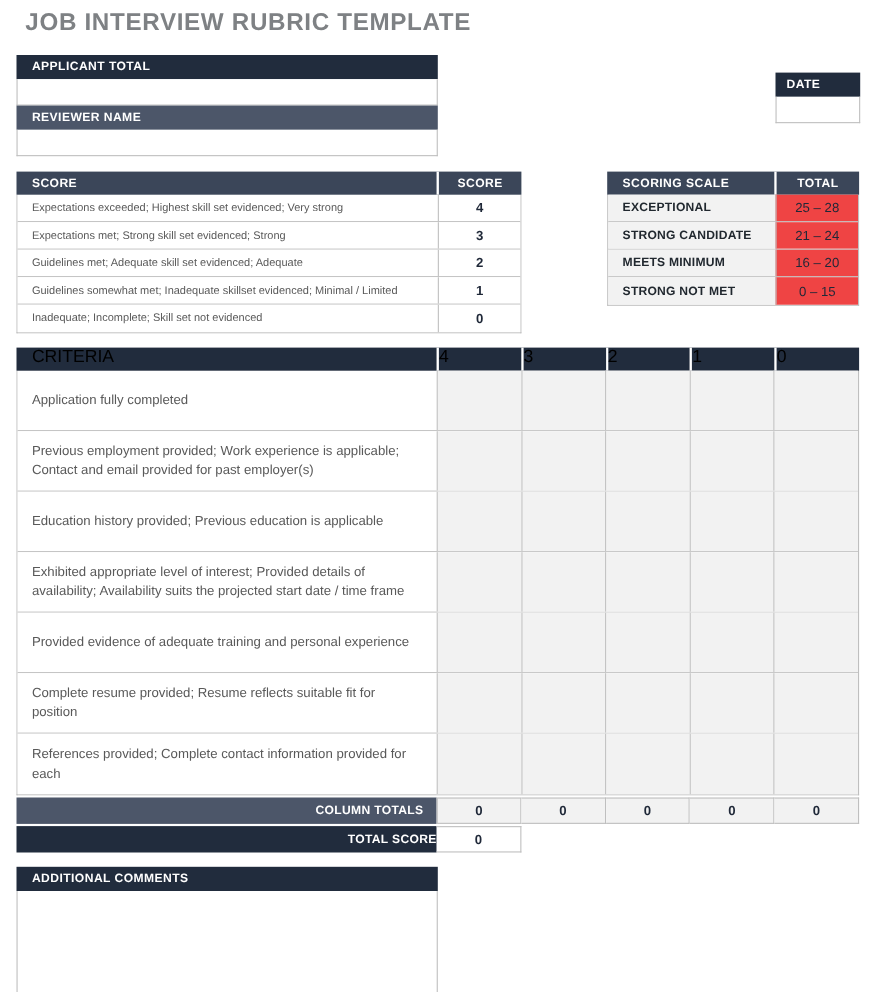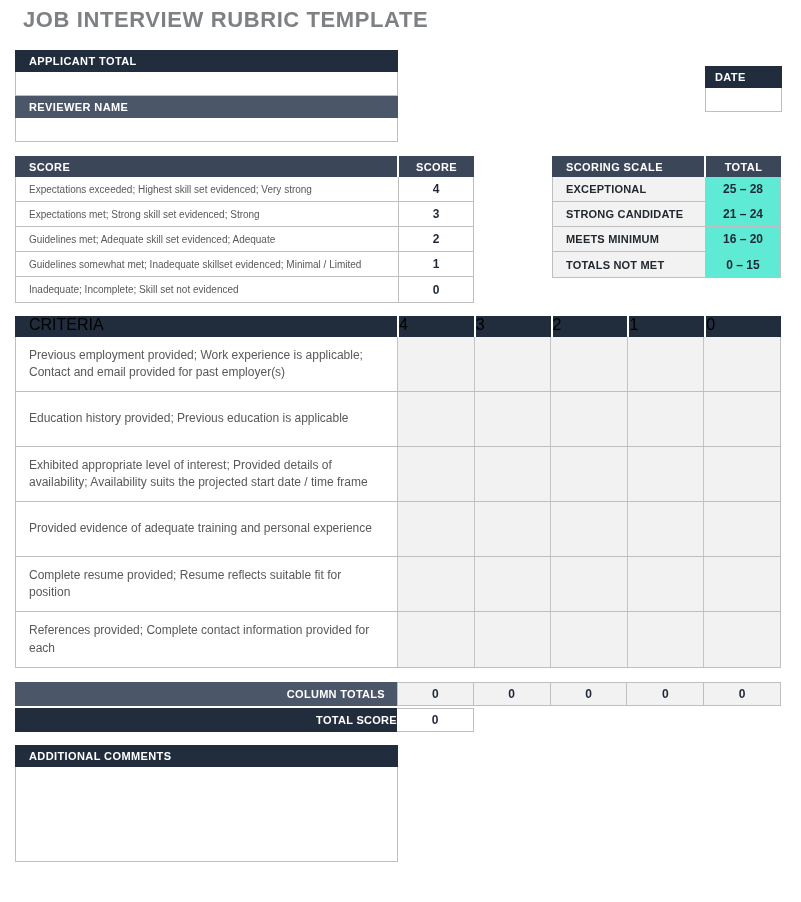--- a/index.html
+++ b/index.html
@@ -64,41 +64,41 @@
     font-size:12px; font-weight:bold; color:#1f2838;
   }
 
   .s-row { display:flex; height:25px; border-bottom:1px solid #bfbfbf; align-items:stretch; }
   .s-row:last-child { border-bottom:none; }
   .s-label {
     width:152px; padding-left:13px; display:flex; align-items:center;
     background:#f2f2f2; font-size:11px; font-weight:bold; color:#21282f; letter-spacing:0.2px;
   }
   .s-total {
-    flex:1; border-left:1px solid #bfbfbf; background:#5eead4;
-    display:flex; align-items:center; justify-content:center;
-    font-size:12px; font-weight:bold; color:#1f2838;
+    flex:1; border-left:1px solid #bfbfbf; background:#ef4444;
+    display:flex; align-items:center; justify-content:center;
+    font-size:12px; font-weight:normal; color:#1f2838;
   }
 
   
   .criteria { margin-top:13px; }
   .c-grid { display:grid; grid-template-columns:382px repeat(5, 1fr); }
   .c-header { height:21px; }
   .c-header .hcell { background:#212c3d; }
   .c-body { border:1px solid #bfbfbf; border-top:none; }
   .c-row { display:grid; grid-template-columns:381px repeat(5, 1fr); height:55px; border-bottom:1px solid #bfbfbf; background:#fff; }
   .c-row:last-child { border-bottom:none; }
   .c-desc {
     display:flex; align-items:center; padding:0 16px 0 13px;
     font-size:12px; color:#595959; line-height:1.45;
   }
   .c-cell { background:#f2f2f2; border-left:1px solid #c4c4c4; }
 
   
-  .totals-row { margin-top:14px; height:24px;border-radius:12px; }
+  .totals-row { margin-top:2px; height:24px;border-radius:12px; }
   .totals-bar {
     background:#4c5669; color:#fff; font-size:11px; font-weight:bold; letter-spacing:0.3px;
     display:flex; align-items:center; justify-content:flex-end; padding-right:12px;
   }
   .totals-cell {
     background:#f2f2f2; border:1px solid #bfbfbf; border-left:none;
     display:flex; align-items:center; justify-content:center;
     font-size:12px; font-weight:bold; color:#1f2838;
   }
   .totals-cell.first { border-left:1px solid #bfbfbf; }
@@ -188,38 +188,46 @@
           </div>
           <div class="s-row">
             <div class="s-label">STRONG CANDIDATE</div>
             <div class="s-total">21 – 24</div>
           </div>
           <div class="s-row">
             <div class="s-label">MEETS MINIMUM</div>
             <div class="s-total">16 – 20</div>
           </div>
           <div class="s-row">
-            <div class="s-label">TOTALS NOT MET</div>
+            <div class="s-label">STRONG NOT MET</div>
             <div class="s-total">0 – 15</div>
           </div>
         </div>
       </div>
     </div>
 
     <div class="criteria">
       <div class="c-grid c-header">
         <div class="hcell left">CRITERIA</div>
         <div class="hcell center sep">4</div>
         <div class="hcell center sep">3</div>
         <div class="hcell center sep">2</div>
         <div class="hcell center sep">1</div>
         <div class="hcell center sep">0</div>
       </div>
       <div class="c-body">
         <div class="c-row">
+          <div class="c-desc">Application fully completed</div>
+          <div class="c-cell"></div>
+          <div class="c-cell"></div>
+          <div class="c-cell"></div>
+          <div class="c-cell"></div>
+          <div class="c-cell"></div>
+        </div>
+        <div class="c-row">
           <div class="c-desc">Previous employment provided; Work experience is applicable; Contact and email provided for past employer(s)</div>
           <div class="c-cell"></div>
           <div class="c-cell"></div>
           <div class="c-cell"></div>
           <div class="c-cell"></div>
           <div class="c-cell"></div>
         </div>
         <div class="c-row">
           <div class="c-desc">Education history provided; Previous education is applicable</div>
           <div class="c-cell"></div>

